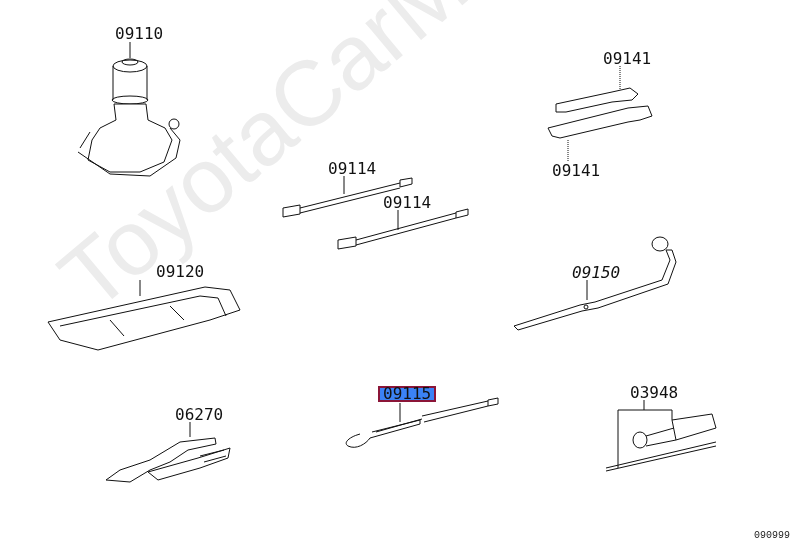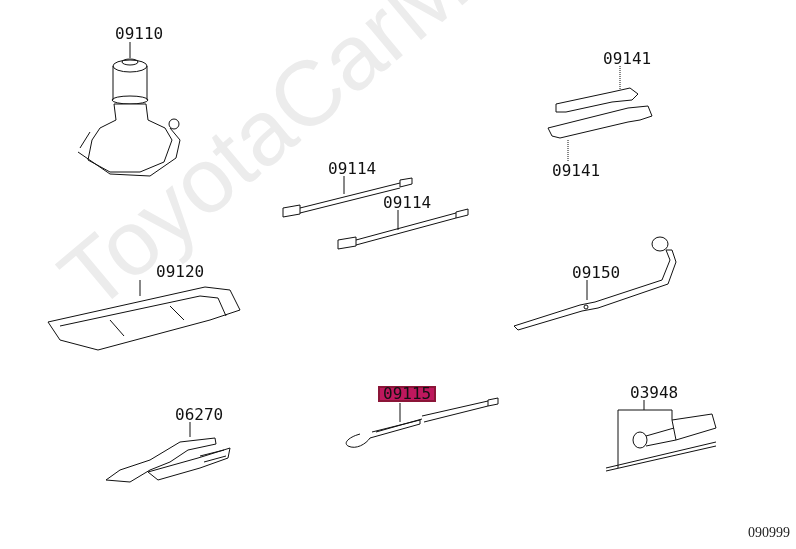--- a/index.html
+++ b/index.html
@@ -1,20 +1,20 @@
 <!DOCTYPE html>
 <html><head>
 <meta charset="utf-8">
 <style>
   html, body { margin:0; padding:0; background:#ffffff; }
   body { width:796px; height:549px; position:relative; overflow:hidden; font-family:"DejaVu Serif", serif; }
   .canvas { position:absolute; left:0; top:0; width:796px; height:549px; }
   .label { position:absolute; font-family:"DejaVu Sans Mono", monospace; font-size:16px; color:#111; letter-spacing:0; line-height:12px; }
-  .label.hl { border:2px solid #8b1538; padding:0 3px; background:#be185d; }
-  .diag-id { position:absolute; right:6px; bottom:8px; font-family:Liberation Serif, serif; font-size:14px; color:#222; }
+  .label.hl { border:2px solid #8b1538; padding:0 3px; background:#3b82f6; }
+  .diag-id { position:absolute; right:6px; bottom:8px; font-family:Liberation Mono, monospace; font-size:10px; color:#222; }
   .watermark { position:absolute; left:40px; top:250px; font-family:"Liberation Sans", sans-serif; font-size:92px; color:#ececec; transform:rotate(-40deg); transform-origin:left top; white-space:nowrap; pointer-events:none; }
   svg { position:absolute; left:0; top:0; }
   svg .ln { fill:none; stroke:#111; stroke-width:1; }
   svg .fl { fill:#fff; stroke:#111; stroke-width:1; }
 </style>
 </head>
 <body>
 
 <div class="canvas">
 
@@ -87,19 +87,19 @@
       <path class="ln" d="M606 468 L716 442 M606 471 L716 446"></path>
     </g>
   </svg>
 
   <div class="label" style="left:115px;top:28px;">09110</div>
   <div class="label" style="left:603px;top:53px;">09141</div>
   <div class="label" style="left:552px;top:165px;">09141</div>
   <div class="label" style="left:328px;top:163px;">09114</div>
   <div class="label" style="left:383px;top:197px;">09114</div>
   <div class="label" style="left:126px;top:266px;margin-left:30px;">09120</div>
-  <div class="label" style="left:572px;top:267px;">09150</div>
+  <div class="label" style="left:572px;top:267px;font-style:italic;">09150</div>
   <div class="label hl" style="left:378px;top:386px;">09115</div>
   <div class="label" style="left:175px;top:409px;">06270</div>
   <div class="label" style="left:630px;top:387px;">03948</div>
 
   <div class="diag-id">090999</div>
 </div>
 
 </body></html>

